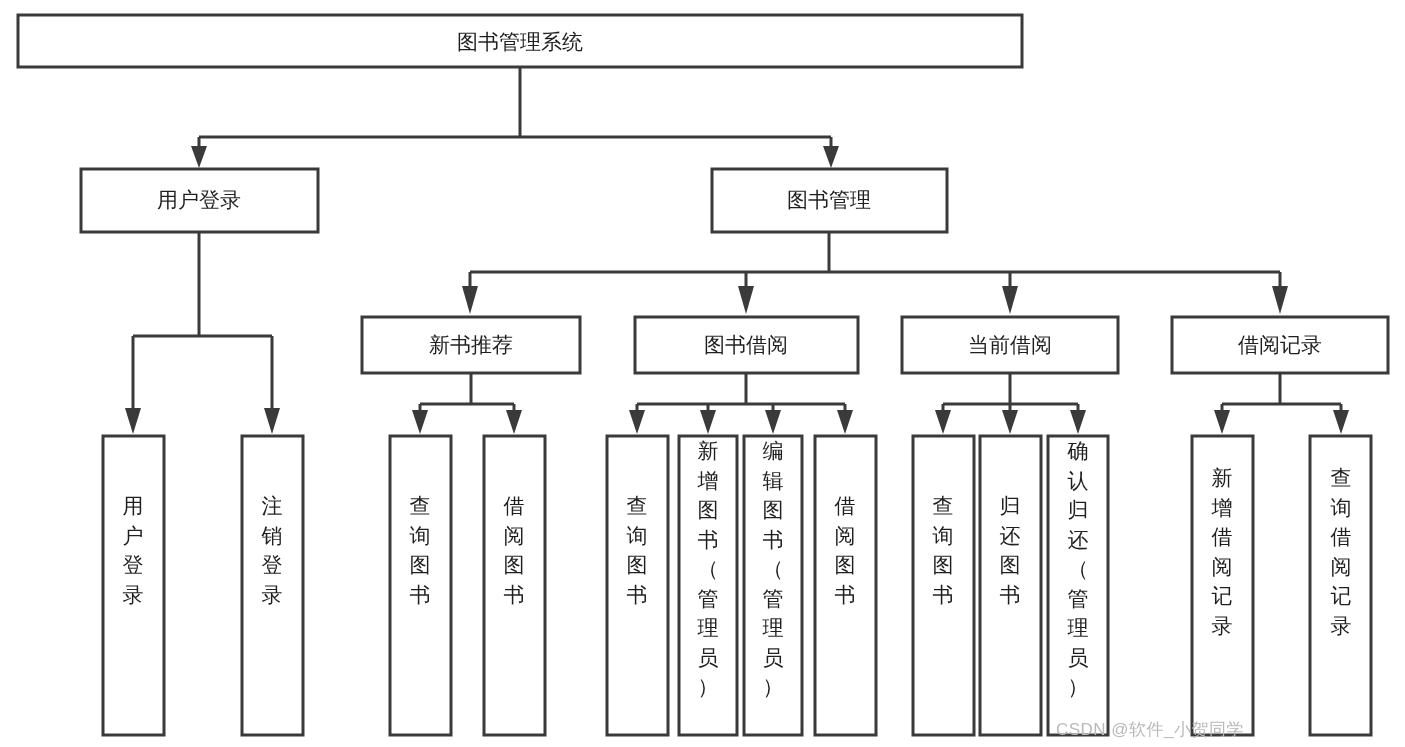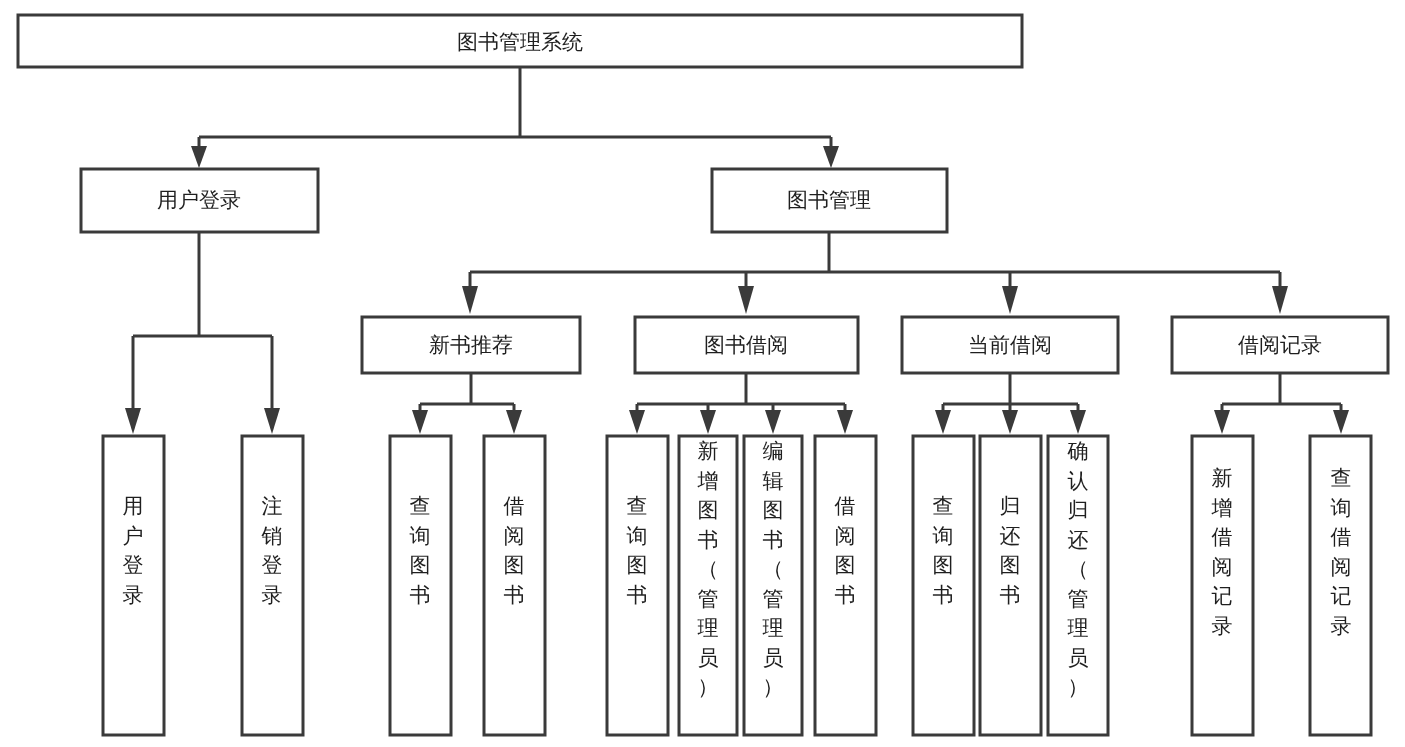--- a/index.html
+++ b/index.html
@@ -239,13 +239,14 @@
       <text class="node-label-v" x="1222" y="485"><tspan x="1222" y="485">新</tspan><tspan x="1222" y="514.5">增</tspan><tspan x="1222" y="544">借</tspan><tspan x="1222" y="573.5">阅</tspan><tspan x="1222" y="603">记</tspan><tspan x="1222" y="632.5">录</tspan></text>
     </g>
 
     <g>
       <rect class="nodebox" x="1310" y="436" width="61" height="299"></rect>
       <text class="node-label-v" x="1341" y="485"><tspan x="1341" y="485">查</tspan><tspan x="1341" y="514.5">询</tspan><tspan x="1341" y="544">借</tspan><tspan x="1341" y="573.5">阅</tspan><tspan x="1341" y="603">记</tspan><tspan x="1341" y="632.5">录</tspan></text>
     </g>
 
   </svg>
 
+  <div class="watermark">CSDN @软件_小贺同学</div>
 </div>
 
 </body></html>

